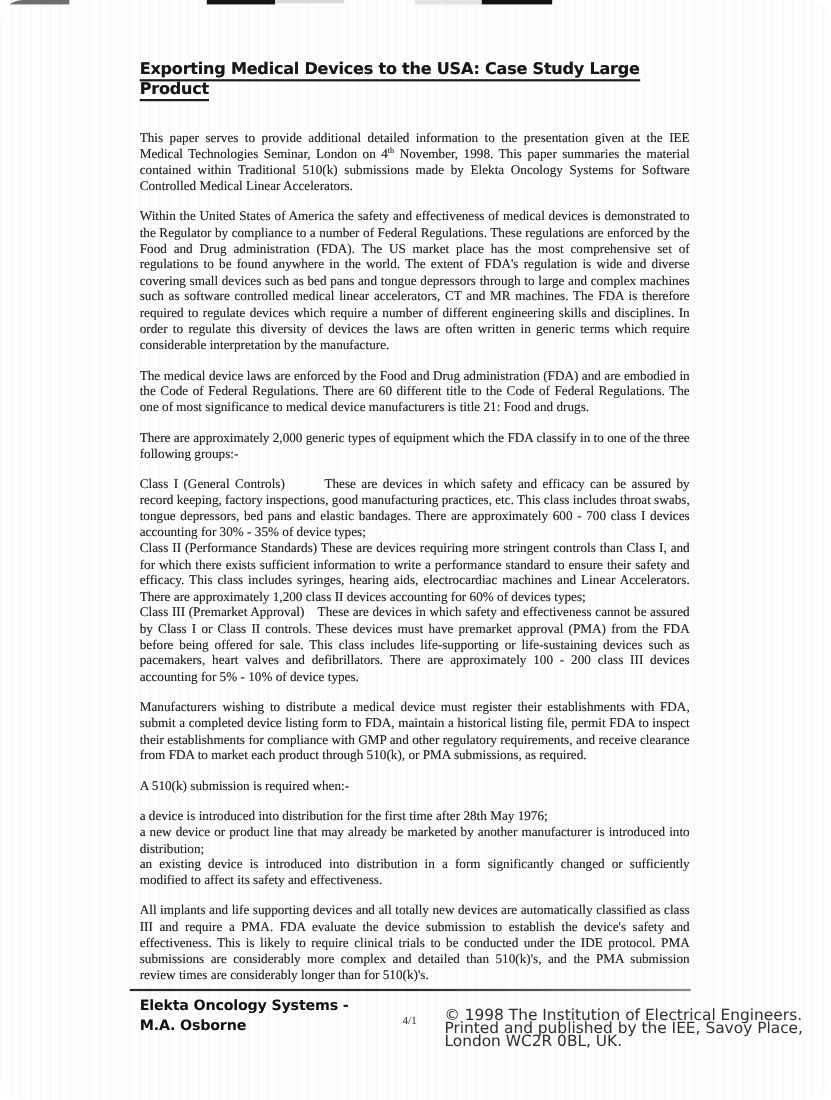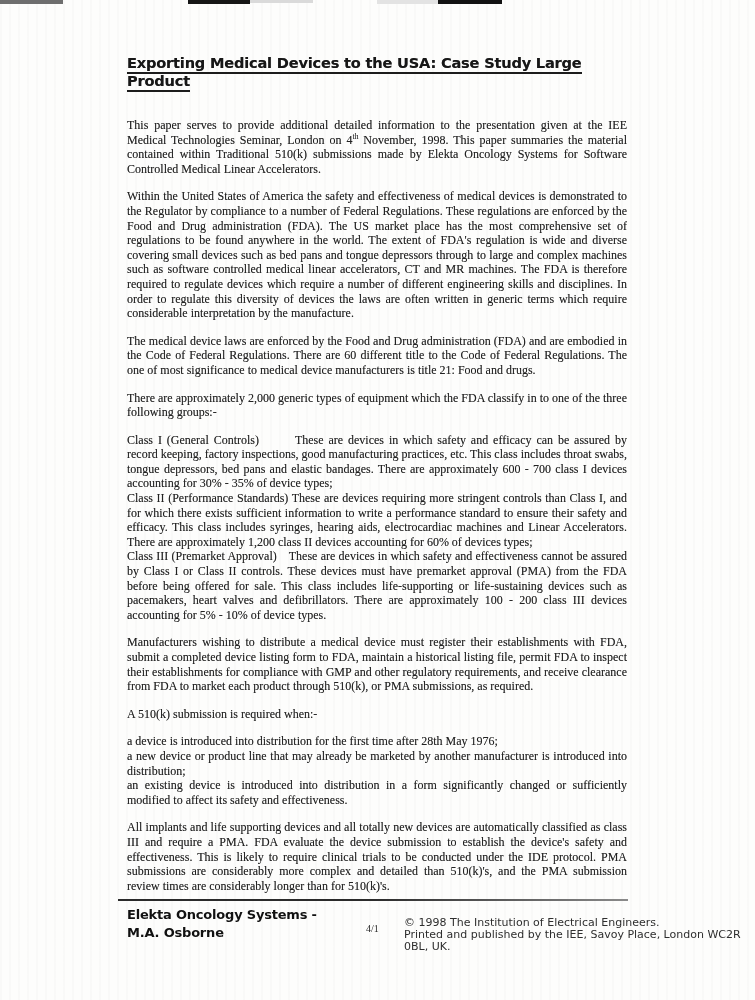--- a/index.html
+++ b/index.html
@@ -10,20 +10,21 @@
   .page {
     position: relative;
     width: 755px;
     height: 1000px;
     overflow: hidden;
     background:
       repeating-linear-gradient(90deg, rgba(0,0,0,0.014) 0 2px, rgba(0,0,0,0) 2px 9px),
       #fdfdfc;
     font-family: "Liberation Serif", serif;
     color: #222222;
+    border-radius: 21px;
   }
 
   
   .scan-mark { position: absolute; top: 0; }
   .mark-1 { left: 0;     width: 63px; height: 4px; background: #6e6e6e; }
   .mark-2 { left: 188px; width: 62px; height: 4px; background: #161616; }
   .mark-3 { left: 250px; width: 63px; height: 3px; background: #dadada; }
   .mark-4 { left: 377px; width: 61px; height: 4px; background: #e3e3e3; }
   .mark-5 { left: 438px; width: 64px; height: 4px; background: #121212; }
 
@@ -94,21 +95,21 @@
     top: 923px;
     font-family: "Liberation Serif", serif;
     font-size: 10px;
     color: #2a2a2a;
   }
   .footer-copy {
     position: absolute;
     left: 404px;
     top: 917px;
     font-family: "DejaVu Sans", sans-serif;
-    font-size: 11px;
+    font-size: 14px;
     line-height: 12px;
     color: #2e2e2e;
   }
 </style>
 </head>
 <body>
 
 <div class="page">
 
   <div class="scan-mark mark-1"></div>

